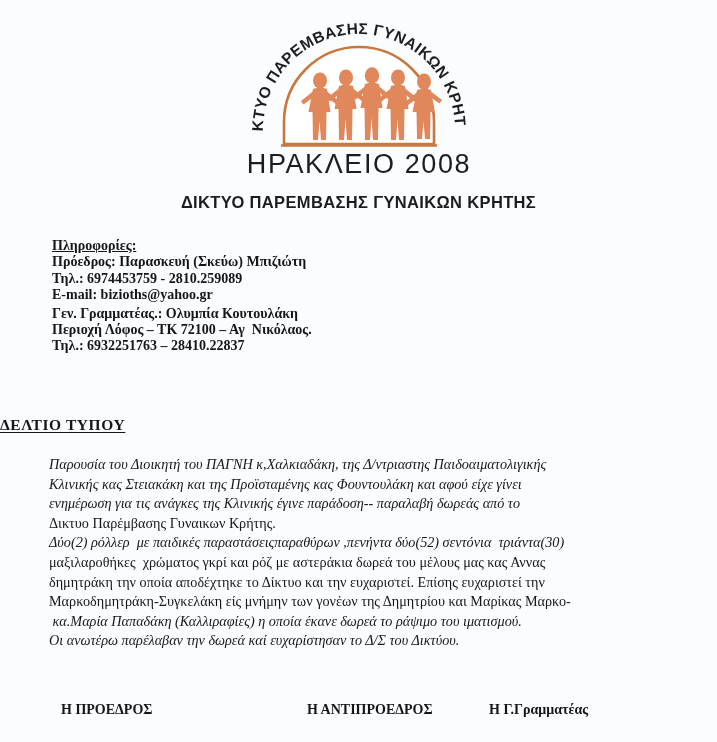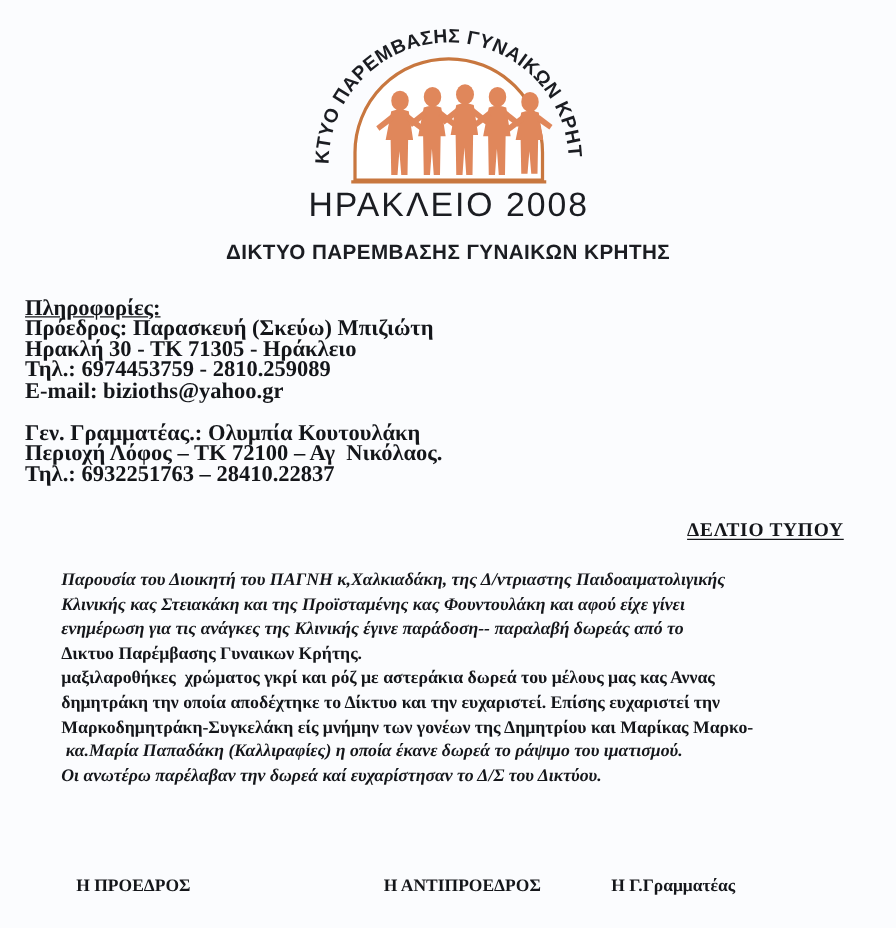--- a/index.html
+++ b/index.html
@@ -48,68 +48,68 @@
     font-family: "Liberation Sans", sans-serif;
     font-weight: bold;
     font-size: 16.5px;
     letter-spacing: 0.35px;
     color: #1b1d22;
   }
 
   
   .contact-block {
     position: absolute;
-    left: 20px;
+    left: 52px;
     top: 238px;
     font-family: "Liberation Serif", serif;
     font-weight: bold;
-    font-size: 18px;
+    font-size: 14px;
     line-height: 16.4px;
     color: #14161a;
   }
   .contact-block .label-underline {
     text-decoration: underline;
   }
   .contact-group {
     margin: 0;
     padding: 0;
   }
   .contact-group.second {
-    margin-top: 18px;
+    margin-top: 2px;
   }
   .contact-line {
     white-space: pre;
   }
 
   
   .release-title {
     position: absolute;
     left: 0;
     top: 416px;
     width: 675px;
-    text-align: right;
+    text-align: left;
     font-family: "Liberation Serif", serif;
     font-weight: bold;
     font-size: 15.5px;
     letter-spacing: 0.6px;
     color: #14161a;
   }
   .release-title span {
     text-decoration: underline;
     text-underline-offset: 2px;
   }
 
   
   .body-text {
     position: absolute;
     left: 49px;
     top: 455px;
     width: 633px;
     font-family: "Liberation Serif", serif;
-    font-weight: bold;
+    font-weight: normal;
     font-size: 14.2px;
     line-height: 19.6px;
     color: #14161a;
   }
   .body-line {
     white-space: pre;
     display: block;
   }
   .body-line.ital {
     font-style: italic;
@@ -198,21 +198,20 @@
       <text x="116" y="155" text-anchor="middle" font-family="Liberation Sans, sans-serif" font-size="27" font-weight="400" fill="#1b1d22" letter-spacing="1.6">ΗΡΑΚΛΕΙΟ 2008</text>
     </svg>
   </div>
 
   <div class="org-heading">ΔΙΚΤΥΟ ΠΑΡΕΜΒΑΣΗΣ ΓΥΝΑΙΚΩΝ ΚΡΗΤΗΣ</div>
 
   <div class="contact-block">
     <div class="contact-group">
       <div class="contact-line label-underline">Πληροφορίες:</div>
       <div class="contact-line">Πρόεδρος: Παρασκευή (Σκεύω) Μπιζιώτη</div>
-      <div class="contact-line">Ηρακλή 30 - ΤΚ 71305 - Ηράκλειο</div>
       <div class="contact-line">Τηλ.: 6974453759 - 2810.259089</div>
       <div class="contact-line">E-mail: bizioths@yahoo.gr</div>
     </div>
     <div class="contact-group second">
       <div class="contact-line">Γεν. Γραμματέας.: Ολυμπία Κουτουλάκη</div>
       <div class="contact-line">Περιοχή Λόφος – ΤΚ 72100 – Αγ  Νικόλαος.</div>
       <div class="contact-line">Τηλ.: 6932251763 – 28410.22837</div>
     </div>
   </div>
 
@@ -221,20 +220,21 @@
   </div>
 
   <div class="body-text">
     <div>
       <span class="body-line ital">Παρουσία του Διοικητή του ΠΑΓΝΗ κ,Χαλκιαδάκη, της Δ/ντριαστης Παιδοαιματολιγικής</span>
       <span class="body-line ital">Κλινικής κας Στειακάκη και της Προϊσταμένης κας Φουντουλάκη και αφού είχε γίνει</span>
       <span class="body-line ital">ενημέρωση για τις ανάγκες της Κλινικής έγινε παράδοση-- παραλαβή δωρεάς από το</span>
       <span class="body-line">Δικτυο Παρέμβασης Γυναικων Κρήτης.</span>
     </div>
     <div>
+      <span class="body-line ital">Δύο(2) ρόλλερ  με παιδικές παραστάσειςπαραθύρων ,πενήντα δύο(52) σεντόνια  τριάντα(30)</span>
       <span class="body-line">μαξιλαροθήκες  χρώματος γκρί και ρόζ με αστεράκια δωρεά του μέλους μας κας Αννας</span>
       <span class="body-line">δημητράκη την οποία αποδέχτηκε το Δίκτυο και την ευχαριστεί. Επίσης ευχαριστεί την</span>
       <span class="body-line">Μαρκοδημητράκη-Συγκελάκη είς μνήμην των γονέων της Δημητρίου και Μαρίκας Μαρκο-</span>
       <span class="body-line ital"> κα.Μαρία Παπαδάκη (Καλλιραφίες) η οποία έκανε δωρεά το ράψιμο του ιματισμού.</span>
       <span class="body-line ital">Οι ανωτέρω παρέλαβαν την δωρεά καί ευχαρίστησαν το Δ/Σ του Δικτύου.</span>
     </div>
   </div>
 
   <div class="signature-row">
     <div class="sig-col c1">

